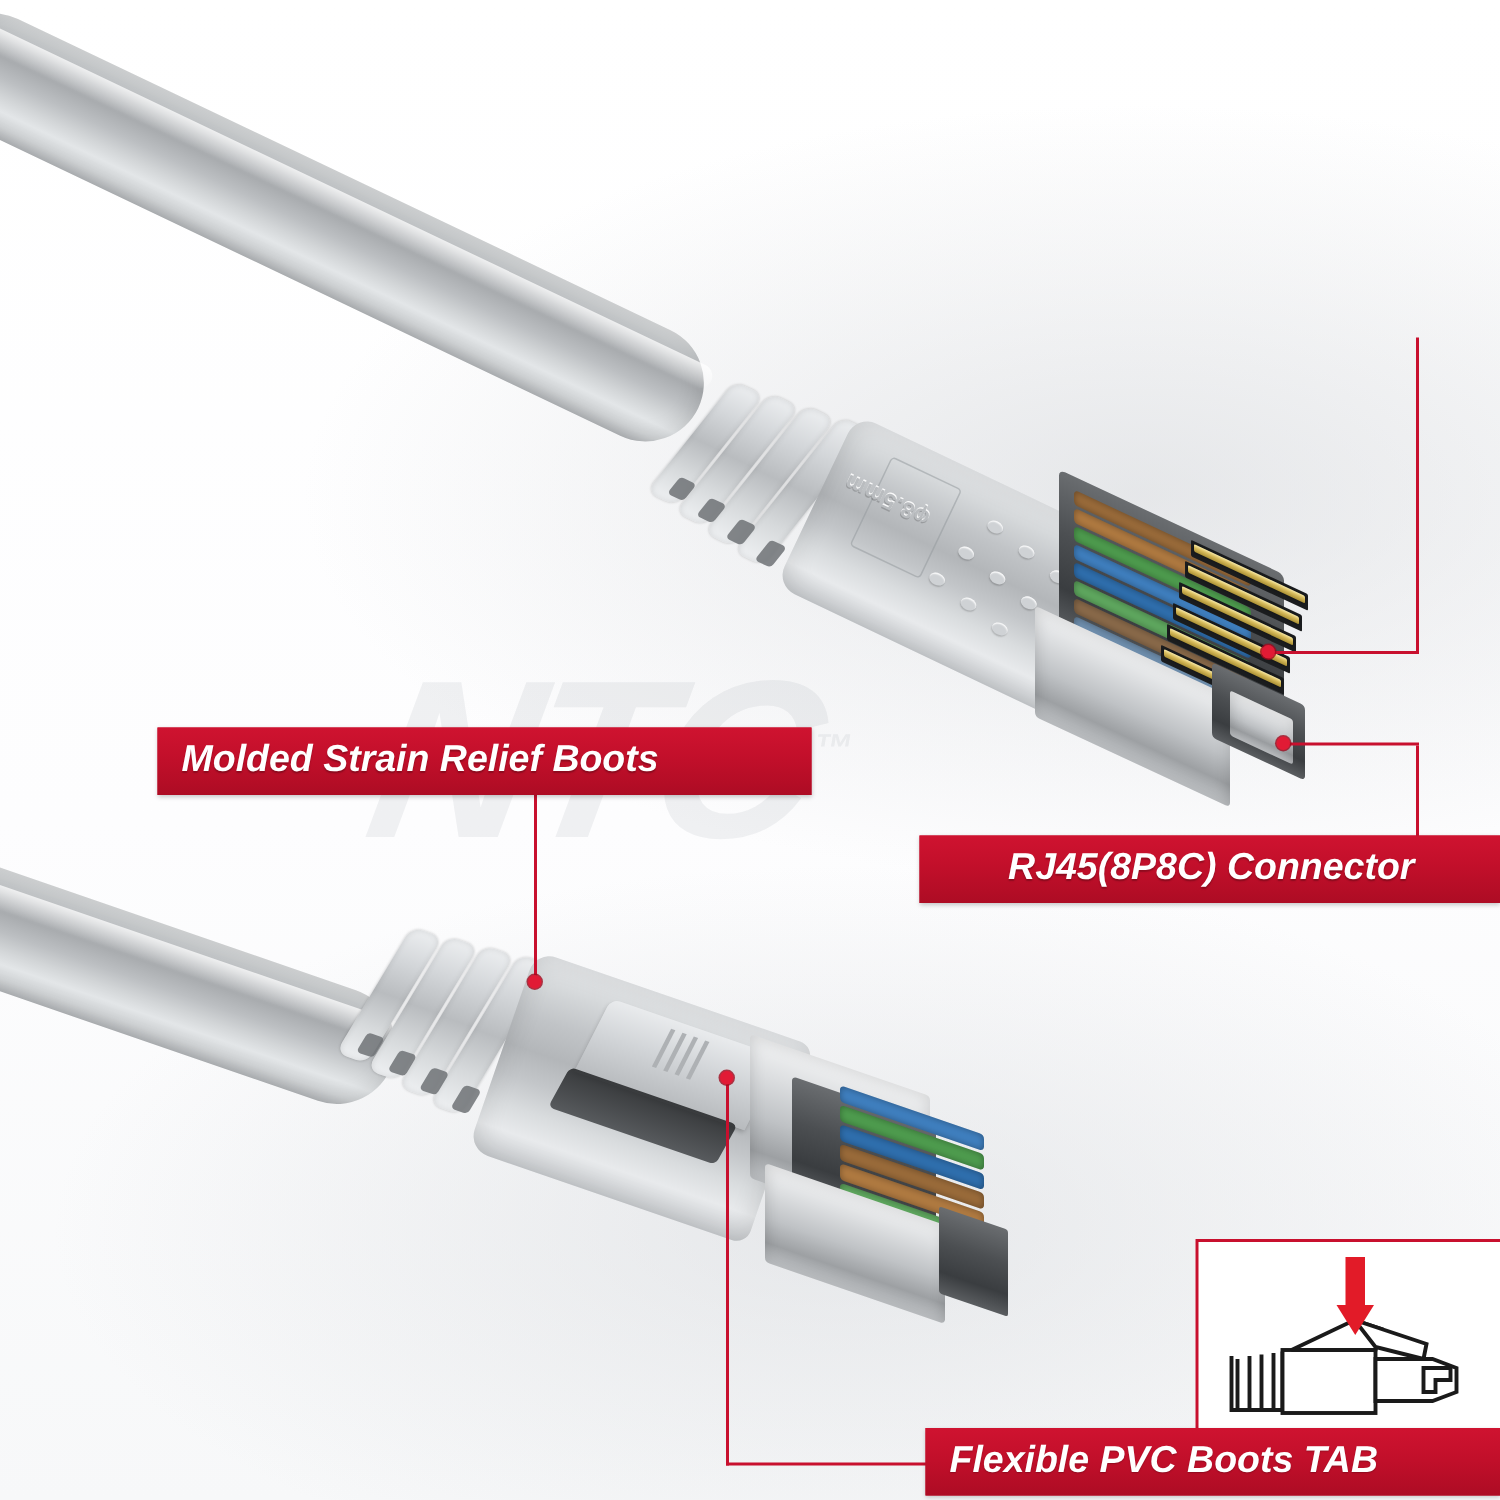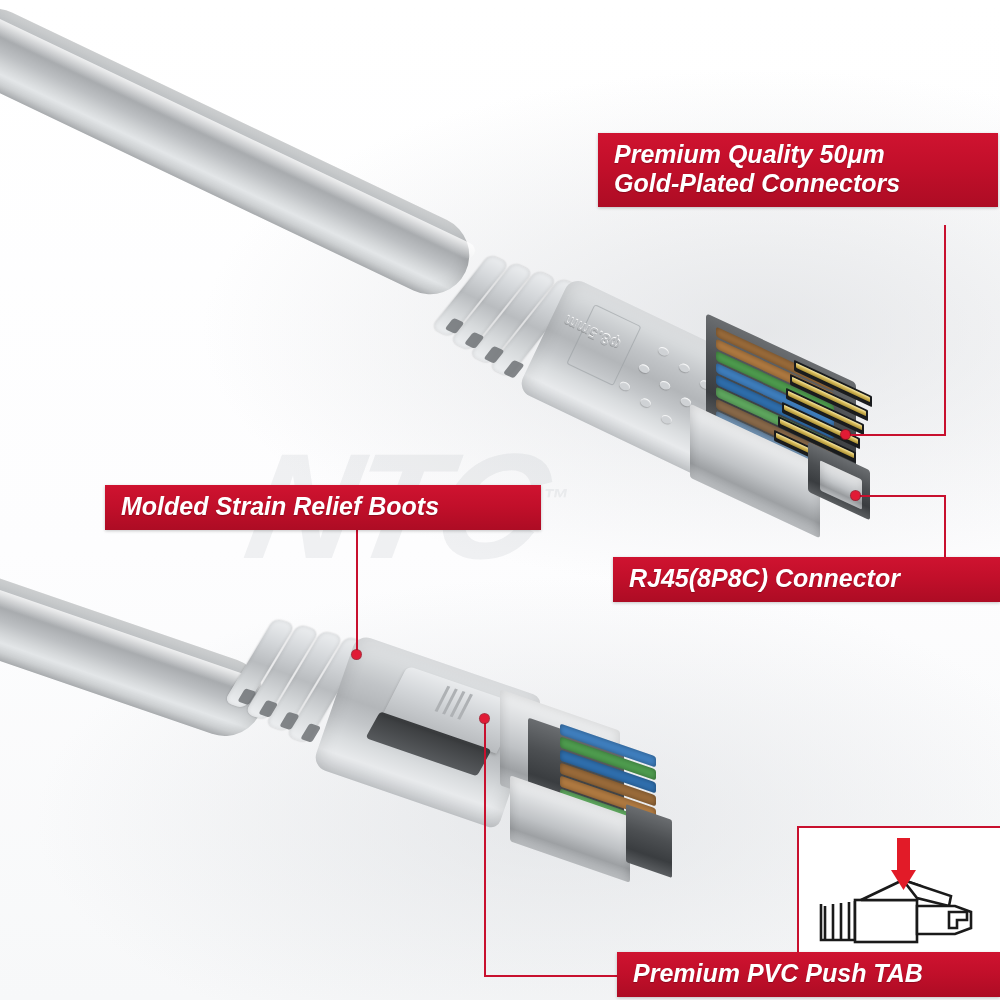--- a/index.html
+++ b/index.html
@@ -250,22 +250,20 @@
       <path d="M118 78 L156 78 L172 84 L172 100 L156 106 L118 106 Z" fill="#ffffff" stroke="#1a1a1a" stroke-width="2.6"></path>
       <path d="M150 84 L168 84 L168 92 L158 92 L158 100 L150 100 Z" fill="#ffffff" stroke="#1a1a1a" stroke-width="2.6"></path>
 
       <g>
         <rect x="98" y="10" width="13" height="34" fill="#e21b28"></rect>
         <path d="M92 42 L117 42 L104.5 62 Z" fill="#e21b28"></path>
       </g>
     </svg>
   </div>
 
-  <div class="label two" id="label-0" style="left: 598px; top: 133px; width: 370px; font-size: 25px;">Premium Quality 50μm
-Gold-Plated Connectors</div>
 
   <div class="label" id="label-1" style="left: 105px; top: 485px; width: 406px; font-size: 25px;">Molded Strain Relief Boots</div>
 
-  <div class="label" id="label-2" style="left: 613px; top: 557px; width: 357px; font-size: 25px;">RJ45(8P8C) Connector</div>
-
-  <div class="label" id="label-3" style="left: 617px; top: 952px; width: 353px; font-size: 25px;">Premium PVC Push TAB</div>
+  <div class="label" id="label-2" style="left: 613px; top: 557px; width: 357px; font-size: 25px; text-align: center;">RJ45(8P8C) Connector</div>
+
+  <div class="label" id="label-3" style="left: 617px; top: 952px; width: 353px; font-size: 25px;">Flexible PVC Boots TAB</div>
 
 </div>
 
 </body></html>

